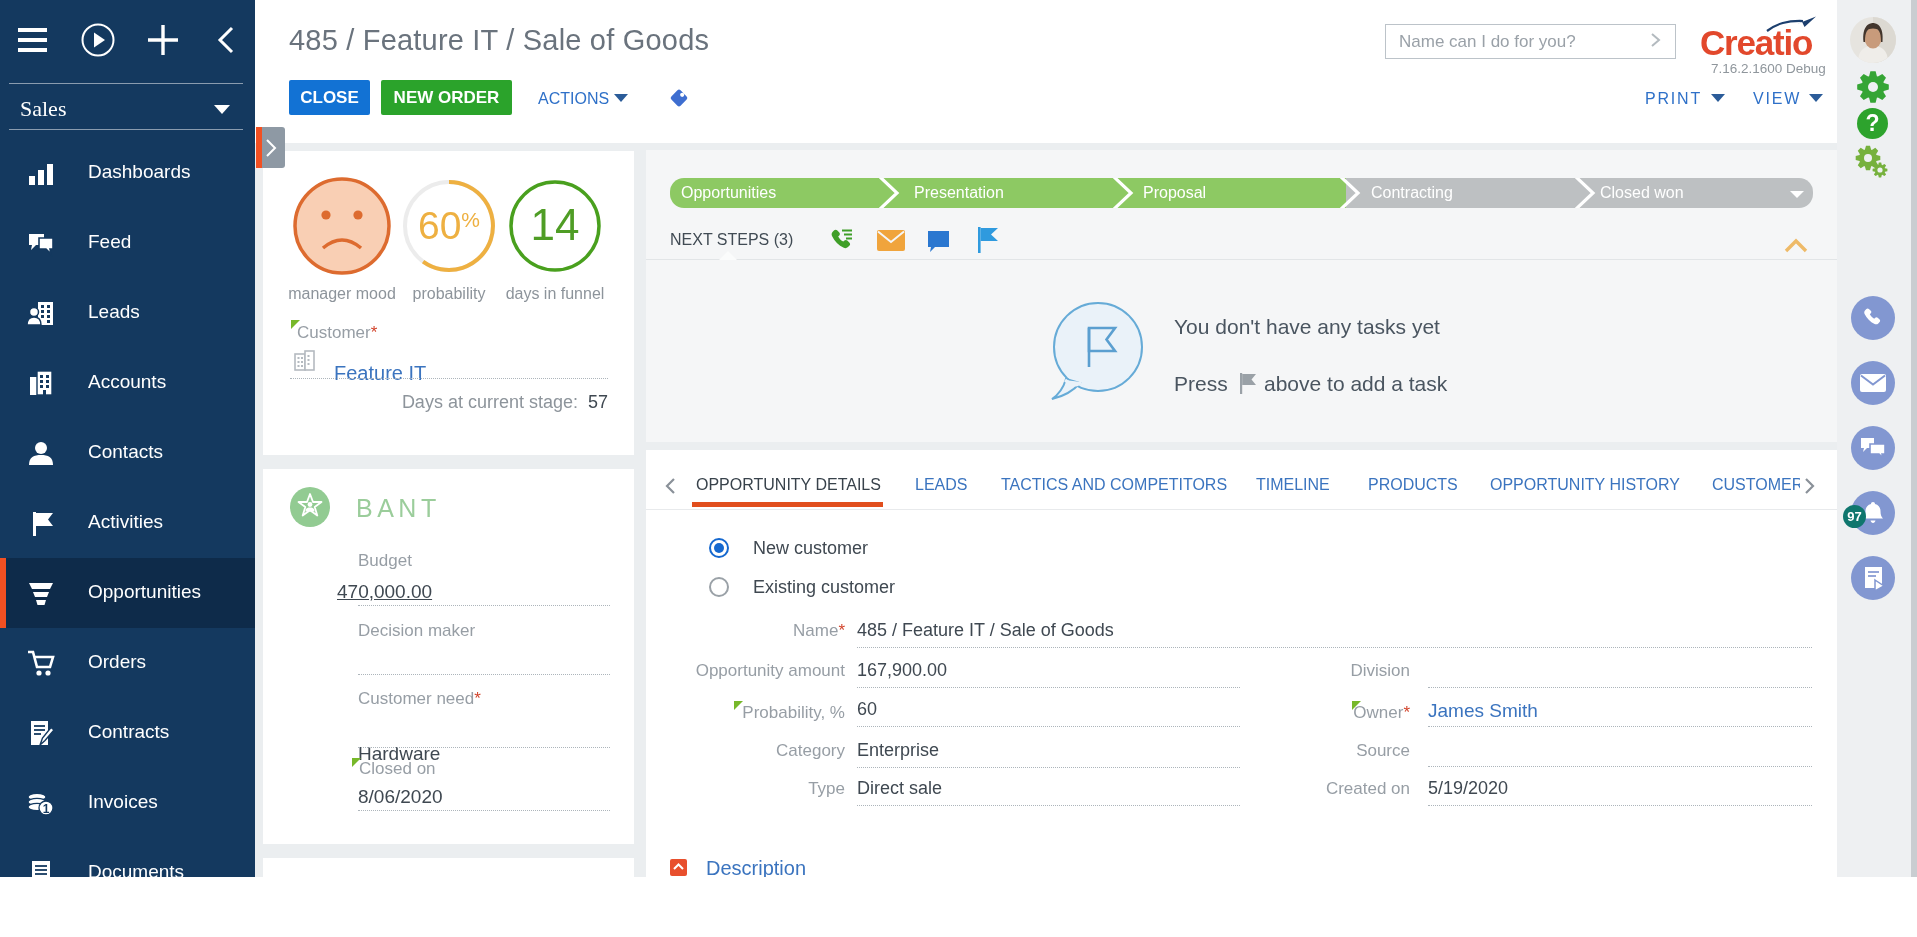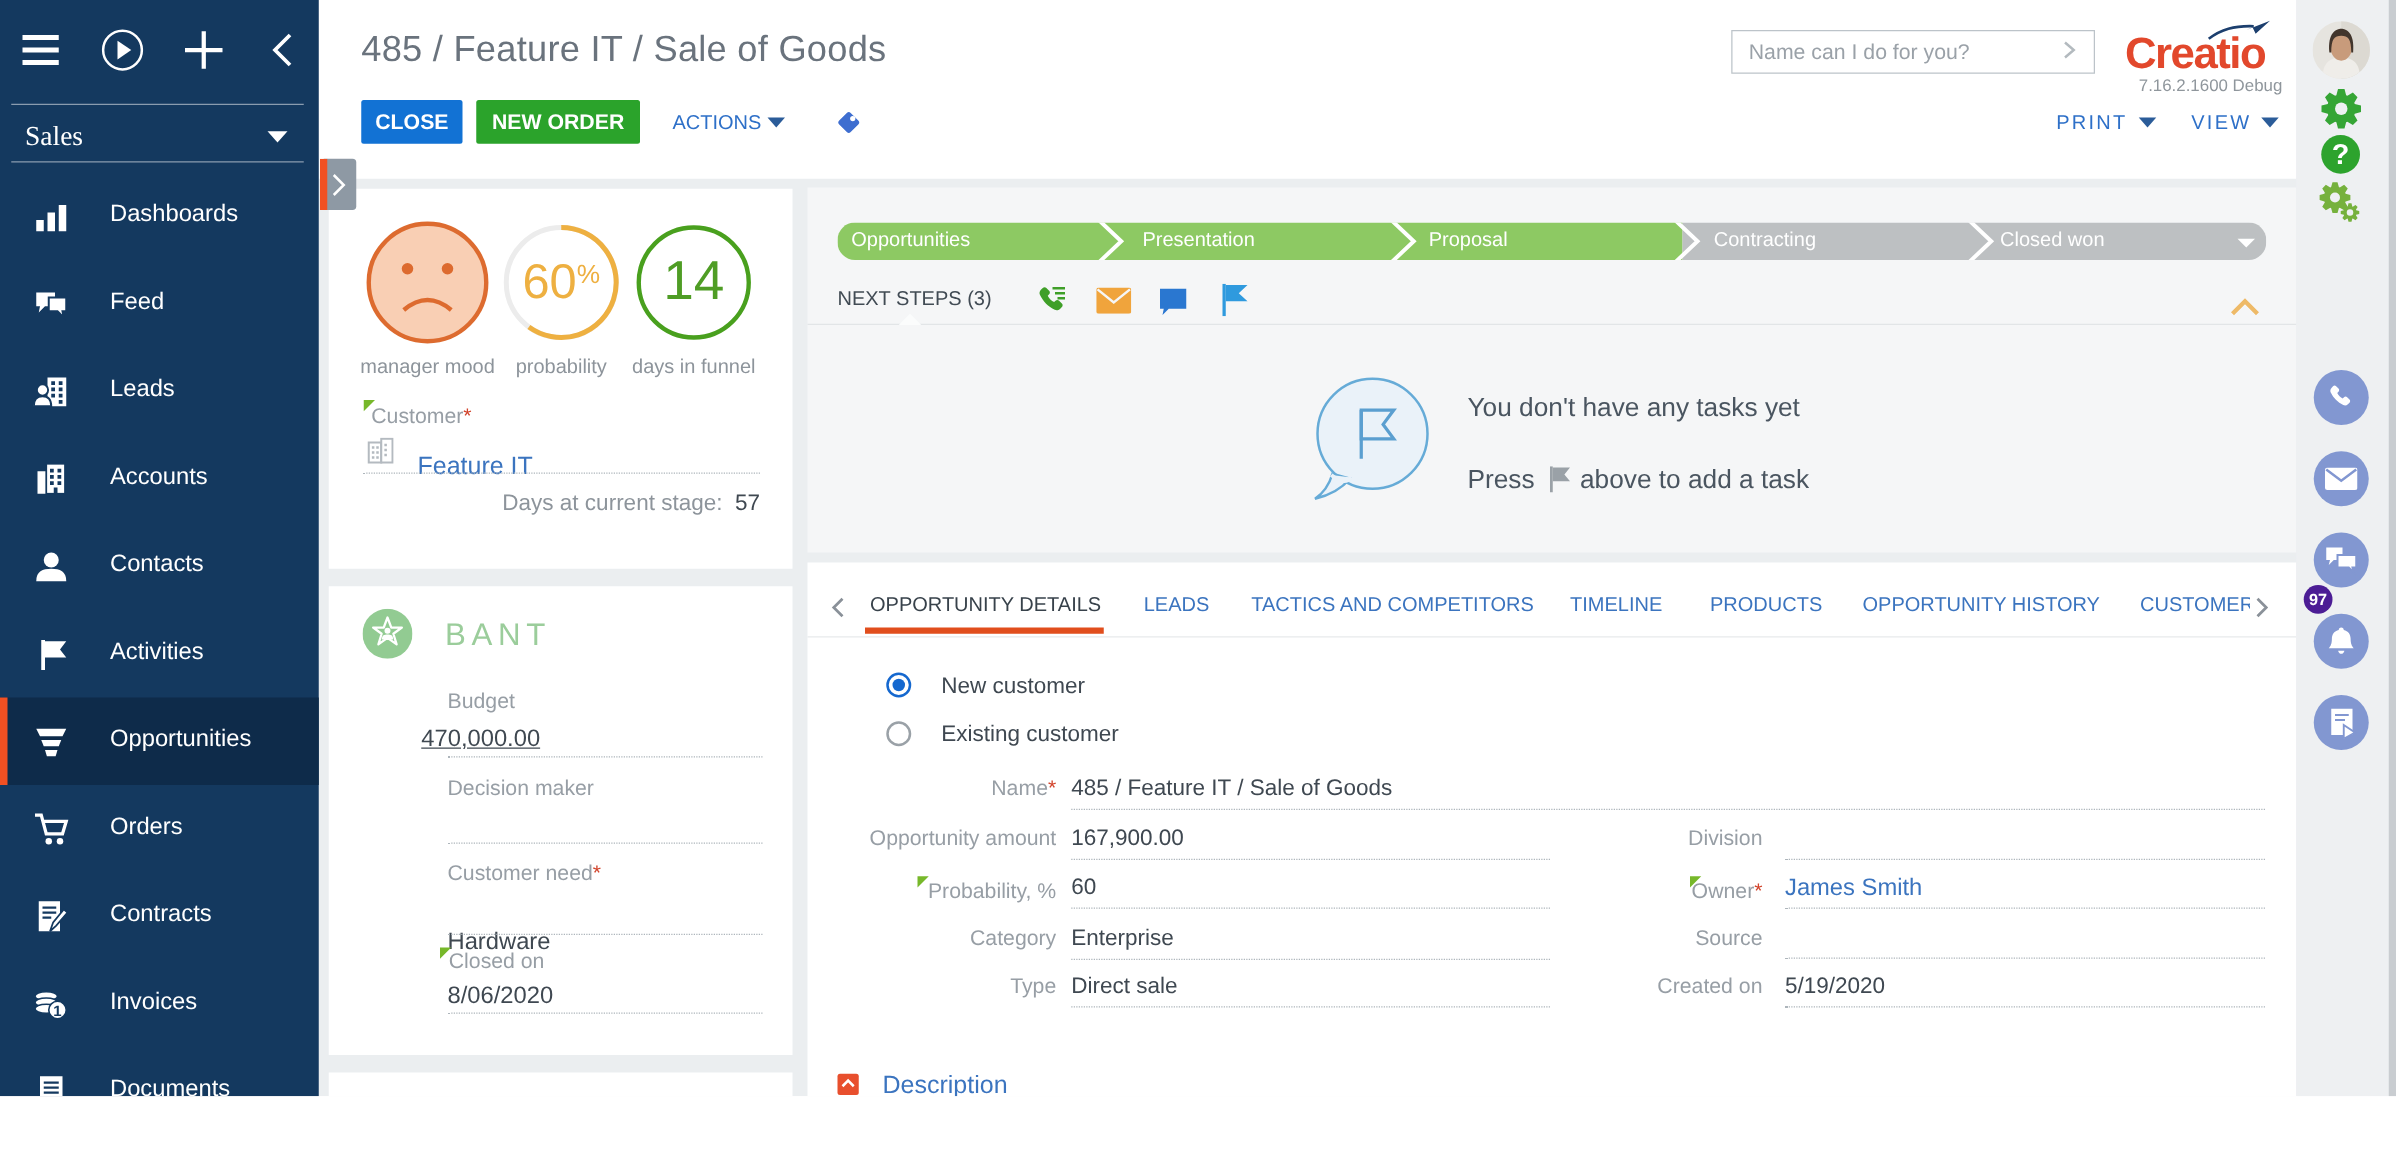--- a/index.html
+++ b/index.html
@@ -416,21 +416,21 @@
   <div class="abs" style="left:1851px;top:426px;width:44px;height:44px;border-radius:50%;background:#8297d1;"></div>
   <svg class="abs" style="left:1860px;top:437px;" width="26" height="24" viewBox="0 0 26 24">
     <path d="M1 1 H14 V11 H7 L3 15 L4 11 H1 Z" fill="#fff"></path>
     <path d="M10 7 H25 V17 H22 L23 21 L19 17 H10 Z" fill="#fff" stroke="#8297d1" stroke-width="1.6"></path>
   </svg>
   <div class="abs" style="left:1851px;top:491px;width:44px;height:44px;border-radius:50%;background:#8297d1;"></div>
   <svg class="abs" style="left:1861px;top:501px;" width="24" height="24" viewBox="0 0 24 24">
     <path d="M12 1 C13.3 1 14 1.8 14 3 C17.5 3.8 19.5 6.5 19.5 10 C19.5 14 20.5 16 22 17.5 H2 C3.5 16 4.5 14 4.5 10 C4.5 6.5 6.5 3.8 10 3 C10 1.8 10.7 1 12 1 Z" fill="#fff"></path>
     <path d="M9.5 19.5 C9.8 21 10.8 22 12 22 C13.2 22 14.2 21 14.5 19.5 Z" fill="#fff"></path>
   </svg>
-  <div class="abs" style="left:1843px;top:468px;width:23px;height:23px;border-radius:50%;background:#4c1d95;color:#fff;font-size:13px;font-weight:bold;text-align:center;line-height:23px;">97</div>
+  <div class="abs" style="left:1843px;top:505px;width:23px;height:23px;border-radius:50%;background:#0f766e;color:#fff;font-size:13px;font-weight:bold;text-align:center;line-height:23px;">97</div>
   <div class="abs" style="left:1851px;top:556px;width:44px;height:44px;border-radius:50%;background:#8297d1;"></div>
   <svg class="abs" style="left:1863px;top:566px;" width="22" height="25" viewBox="0 0 22 25">
     <rect x="2" y="1" width="17" height="21" fill="#fff"></rect>
     <g stroke="#8297d1" stroke-width="1.7">
         <line x1="5" y1="6" x2="16" y2="6"></line>
         <line x1="5" y1="10" x2="13" y2="10"></line>
       </g>
     <path d="M12 14 L21 20 L12 25 Z" fill="#fff" stroke="#8297d1" stroke-width="1.5"></path>
   </svg>
 

